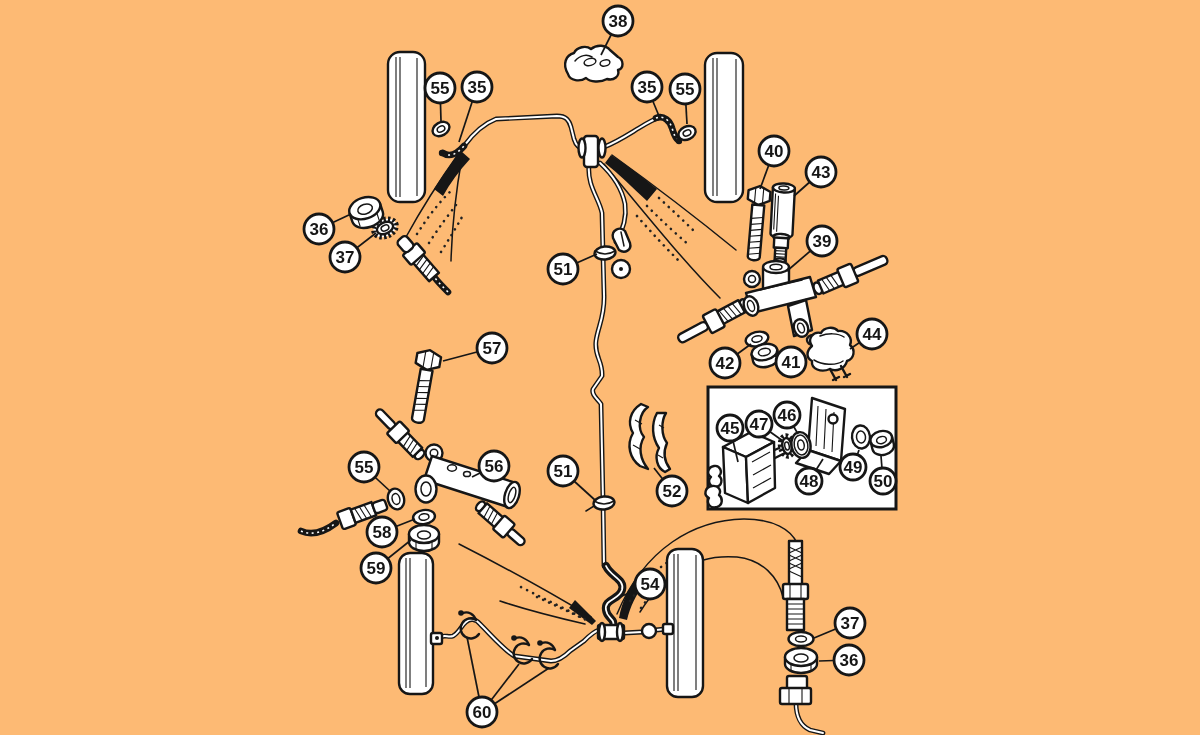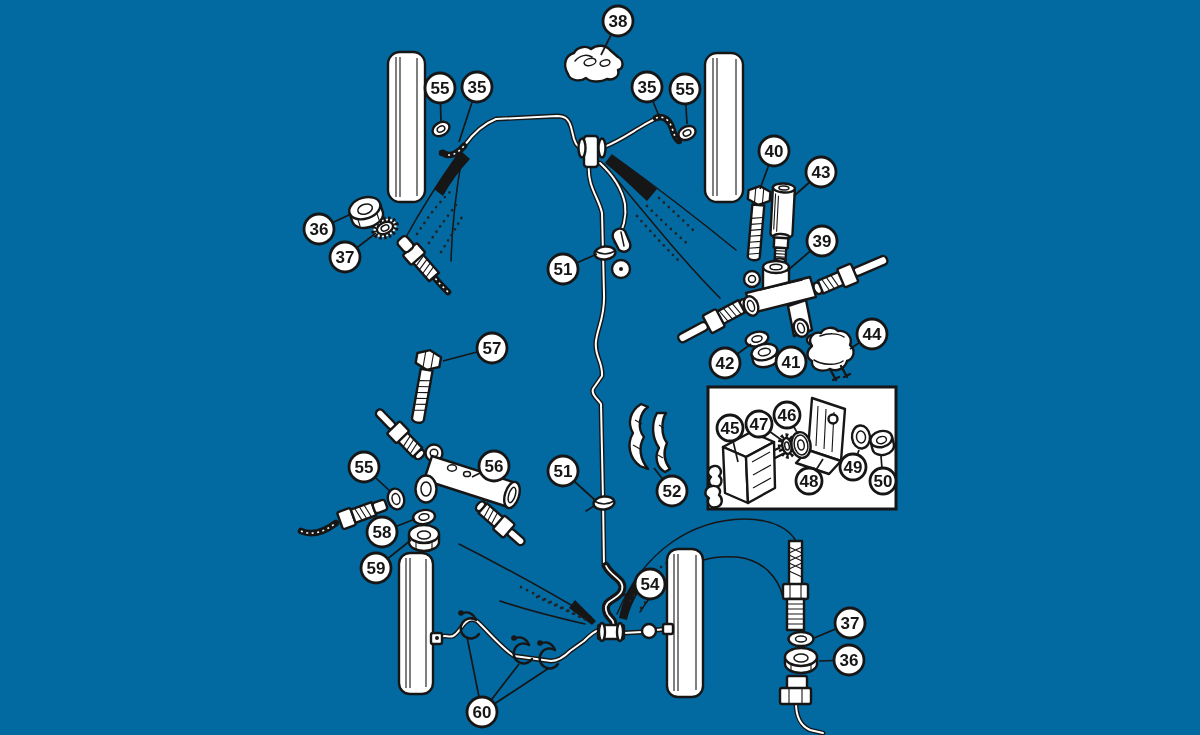--- a/index.html
+++ b/index.html
@@ -1,16 +1,16 @@
 <!DOCTYPE html>
 <html><head>
 <meta charset="utf-8">
 <style>
   html,body{margin:0;padding:0;background:#ffffff;}
-  .stage{position:relative;width:1200px;height:735px;background:#0369a1;overflow:hidden;
+  .stage{position:relative;width:1200px;height:735px;background:#fdba74;overflow:hidden;
          font-family:"Liberation Sans",sans-serif;}
   svg{display:block}
   .s{stroke:#161616;fill:none;stroke-width:2.4;stroke-linecap:round;stroke-linejoin:round}
   .thin{stroke:#161616;fill:none;stroke-width:1.5;stroke-linecap:round;stroke-linejoin:round}
   .f{fill:#ffffff;stroke:#161616;stroke-width:2.4;stroke-linejoin:round;stroke-linecap:round}
   .fb{fill:#161616;stroke:none}
   .po{stroke:#161616;stroke-width:4.8;fill:none;stroke-linecap:round;stroke-linejoin:round}
   .pi{stroke:#ffffff;stroke-width:2;fill:none;stroke-linecap:round;stroke-linejoin:round}
   .hose{stroke:#161616;stroke-width:6.6;fill:none;stroke-linecap:round}
   .hoset{stroke:#ffffff;stroke-width:1.6;fill:none;stroke-dasharray:2 3.5}

